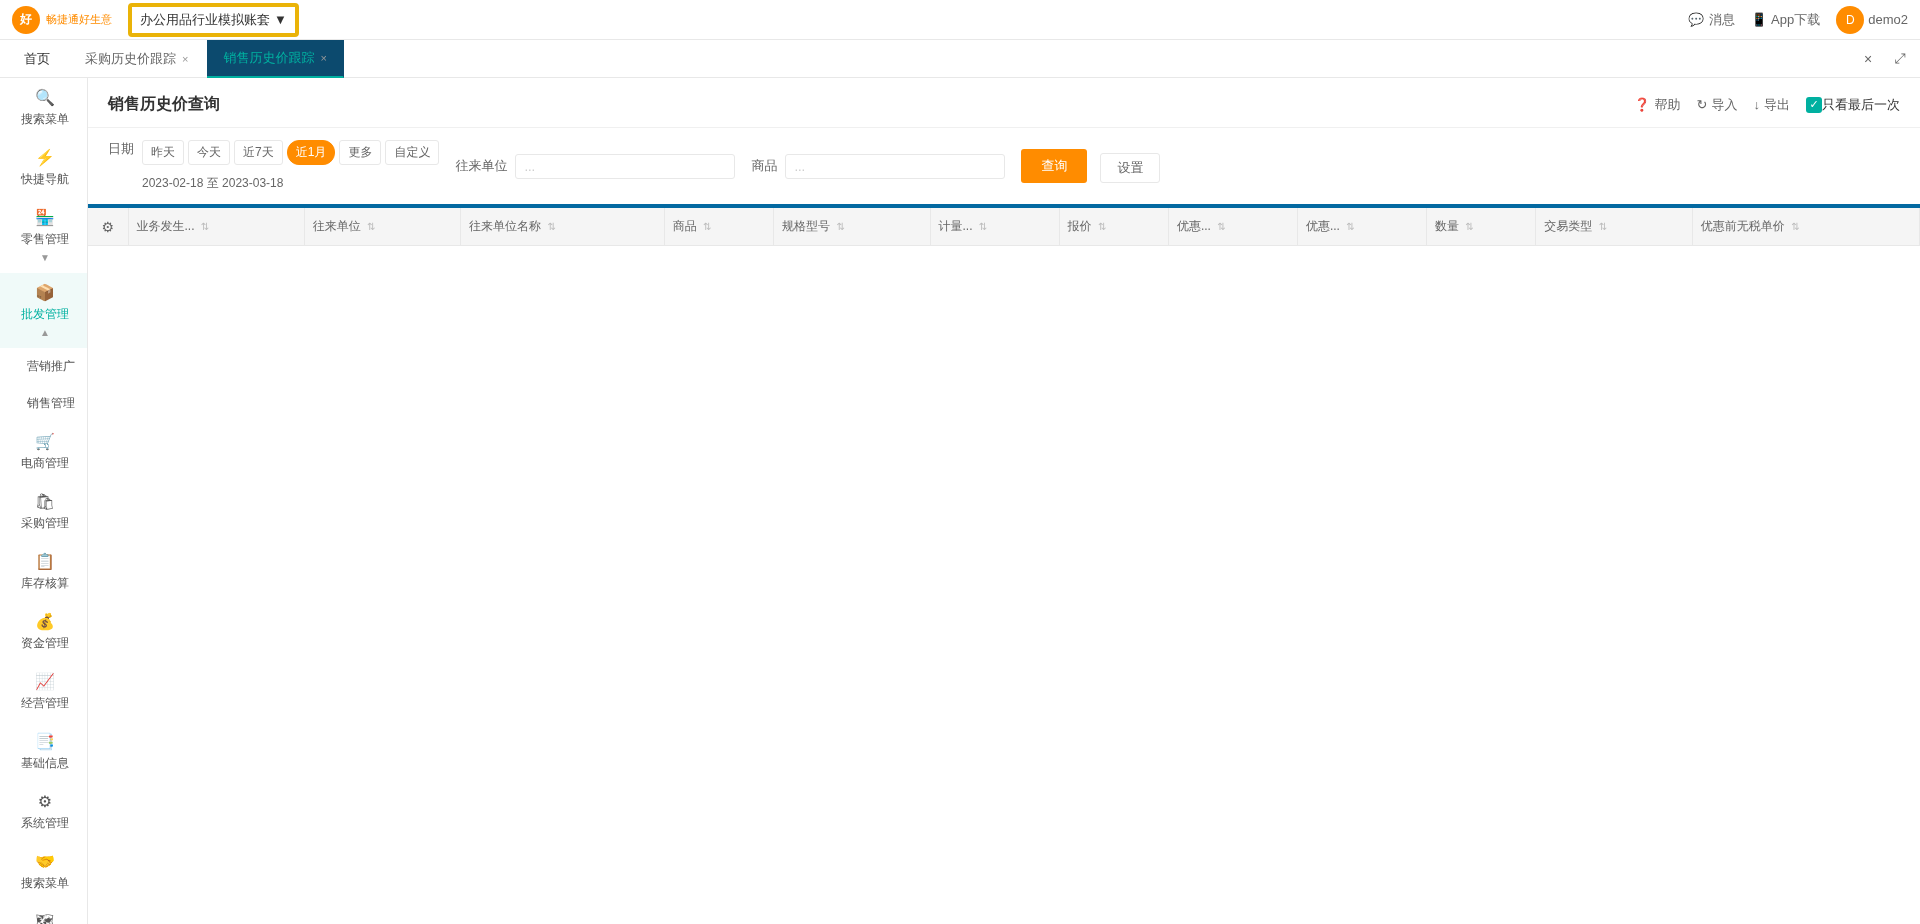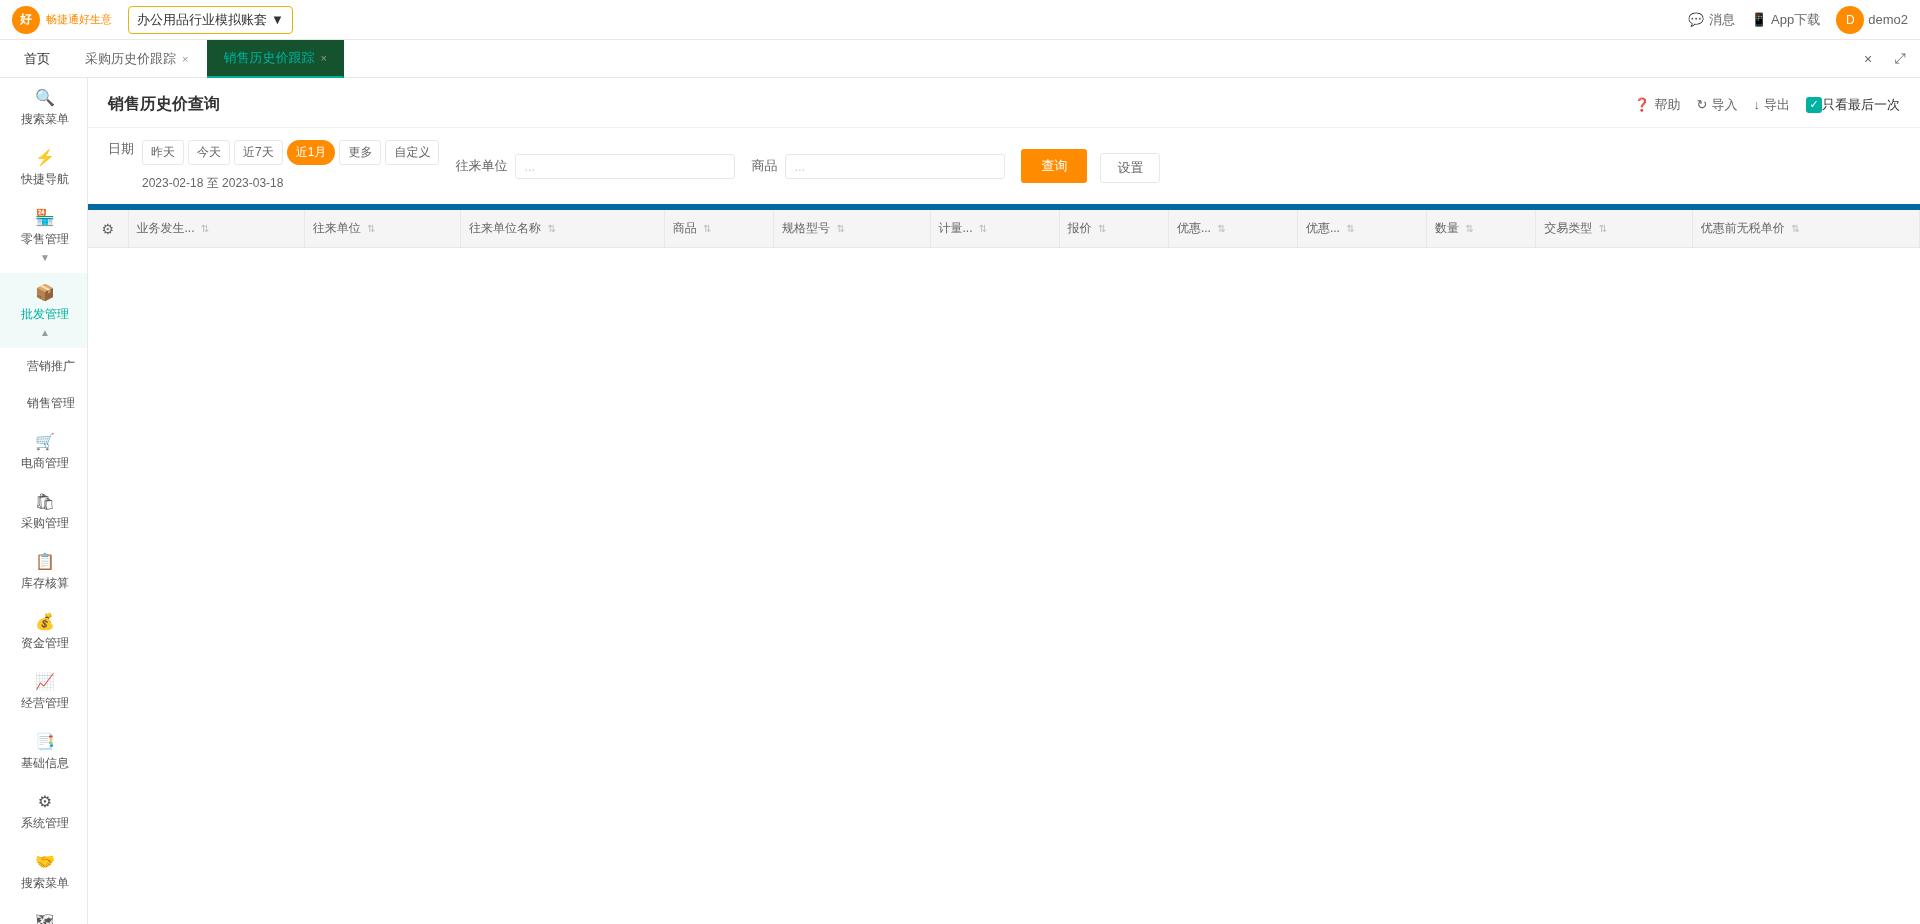--- a/index.html
+++ b/index.html
@@ -6,33 +6,33 @@
     body { font-family: 'Microsoft YaHei', Arial, sans-serif; font-size: 13px; background: #f5f5f5; color: #333; display: flex; flex-direction: column; height: 924px; overflow: hidden; }
 
     
     .top-header {
       display: flex; align-items: center; background: #fff; height: 40px;
       border-bottom: 1px solid #e8e8e8; padding: 0 12px; gap: 8px;
     }
     .logo-area { display: flex; align-items: center; gap: 6px; min-width: 80px; }
     .logo-circle { width: 28px; height: 28px; border-radius: 50%; background: #ff8c00; display: flex; align-items: center; justify-content: center; color: white; font-size: 12px; font-weight: bold; }
     .logo-text { font-size: 11px; color: #ff8c00; line-height: 1.2; }
-    .app-selector { display: flex; align-items: center; gap: 4px; font-size: 13px; color: #333; cursor: pointer; padding: 4px 8px; border: 1px solid #eab308; border-radius: 4px; margin-left: 8px; }
+    .app-selector { display: flex; align-items: center; gap: 4px; font-size: 13px; color: #333; cursor: pointer; padding: 4px 8px; border: 4px solid #eab308; border-radius: 4px; margin-left: 8px; }
     .header-right { margin-left: auto; display: flex; align-items: center; gap: 16px; }
     .header-btn { display: flex; align-items: center; gap: 4px; font-size: 13px; color: #666; cursor: pointer; }
     .avatar { width: 28px; height: 28px; border-radius: 50%; background: #ff8c00; display: flex; align-items: center; justify-content: center; color: white; font-size: 12px; }
 
     
     .tab-bar {
       display: flex; align-items: center; background: #fff;
       border-bottom: 1px solid #e8e8e8; height: 38px; padding: 0 8px; gap: 2px;
     }
     .tab { display: flex; align-items: center; gap: 6px; padding: 0 16px; height: 38px; cursor: pointer; font-size: 13px; color: #666; border-right: 1px solid transparent; white-space: nowrap; }
     .tab.home { color: #333; font-weight: 500; }
-    .tab.active { background: #14532d; color: #00b0a0; border-bottom: 2px solid #00b0a0; }
+    .tab.active { background: #0c4a6e; color: #00b0a0; border-bottom: 2px solid #00b0a0; }
     .tab-close { font-size: 11px; color: #999; cursor: pointer; }
     .tab-bar-actions { margin-left: auto; display: flex; align-items: center; gap: 8px; }
     .tab-action-btn { width: 24px; height: 24px; display: flex; align-items: center; justify-content: center; cursor: pointer; color: #666; font-size: 14px; }
 
     
     .main-layout { display: flex; flex: 1; overflow: hidden; }
 
     
     .sidebar { width: 88px; background: #fff; border-right: 1px solid #e8e8e8; display: flex; flex-direction: column; overflow-y: auto; }
     .sidebar-item { display: flex; flex-direction: column; align-items: center; justify-content: center; padding: 10px 4px; cursor: pointer; font-size: 12px; color: #555; gap: 4px; border-left: 3px solid transparent; }
@@ -51,21 +51,21 @@
     .page-title { font-size: 16px; font-weight: 600; color: #333; }
     .page-header-actions { display: flex; align-items: center; gap: 16px; }
     .header-action { display: flex; align-items: center; gap: 4px; font-size: 13px; color: #666; cursor: pointer; }
 
     
     .checkbox-label { display: flex; align-items: center; font-size: 13px; color: #333; }
     .checkbox-teal { width: 16px; height: 16px; border-radius: 3px; background: #00b0a0; display: flex; align-items: center; justify-content: center; }
     .checkbox-teal::after { content: '✓'; color: white; font-size: 11px; }
 
     
-    .filter-area { padding: 12px 20px; background: #fff; border-bottom: 6px solid #0369a1; display: flex; align-items: center; gap: 16px; flex-wrap: wrap; }
+    .filter-area { padding: 12px 20px; background: #fff; border-bottom: 4px solid #0369a1; display: flex; align-items: center; gap: 16px; flex-wrap: wrap; }
     .filter-label { font-size: 13px; color: #666; white-space: nowrap; }
     .date-buttons { display: flex; align-items: center; gap: 4px; }
     .date-btn { padding: 3px 8px; border: 1px solid #e8e8e8; border-radius: 3px; background: #fff; font-size: 12px; color: #666; cursor: pointer; white-space: nowrap; }
     .date-btn.active { background: #ff8c00; color: white; border-color: #ff8c00; border-radius: 12px; }
     .date-range { font-size: 12px; color: #666; margin-top: 2px; }
     .filter-date-col { display: flex; flex-direction: column; gap: 8px; }
     .filter-input { display: flex; align-items: center; border: 1px solid #e8e8e8; border-radius: 3px; padding: 4px 8px; font-size: 13px; color: #333; background: #fff; min-width: 200px; cursor: pointer; }
     .query-btn { padding: 6px 20px; background: #ff8c00; color: white; border: none; border-radius: 3px; font-size: 13px; cursor: pointer; white-space: nowrap; }
     .settings-btn { padding: 5px 16px; background: #fff; border: 1px solid #e8e8e8; border-radius: 3px; font-size: 13px; color: #666; cursor: pointer; display: block; text-align: center; margin-top: 4px; }
     .filter-actions { display: flex; flex-direction: row; gap: 13px; }

